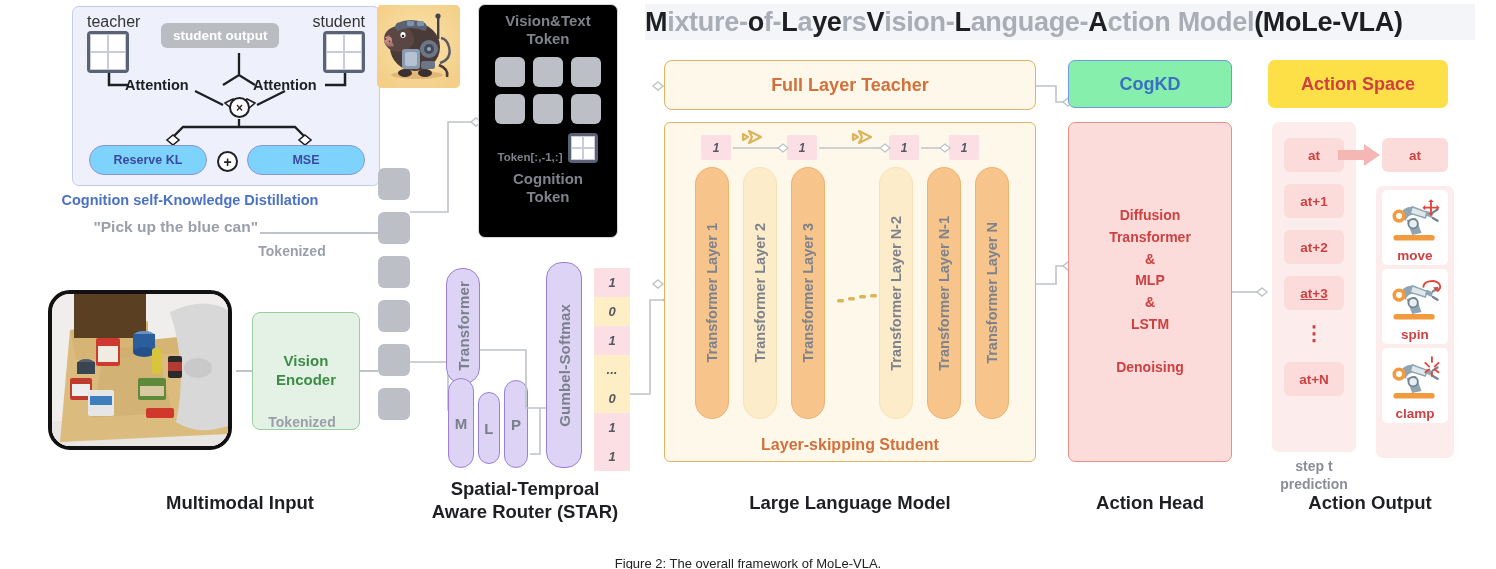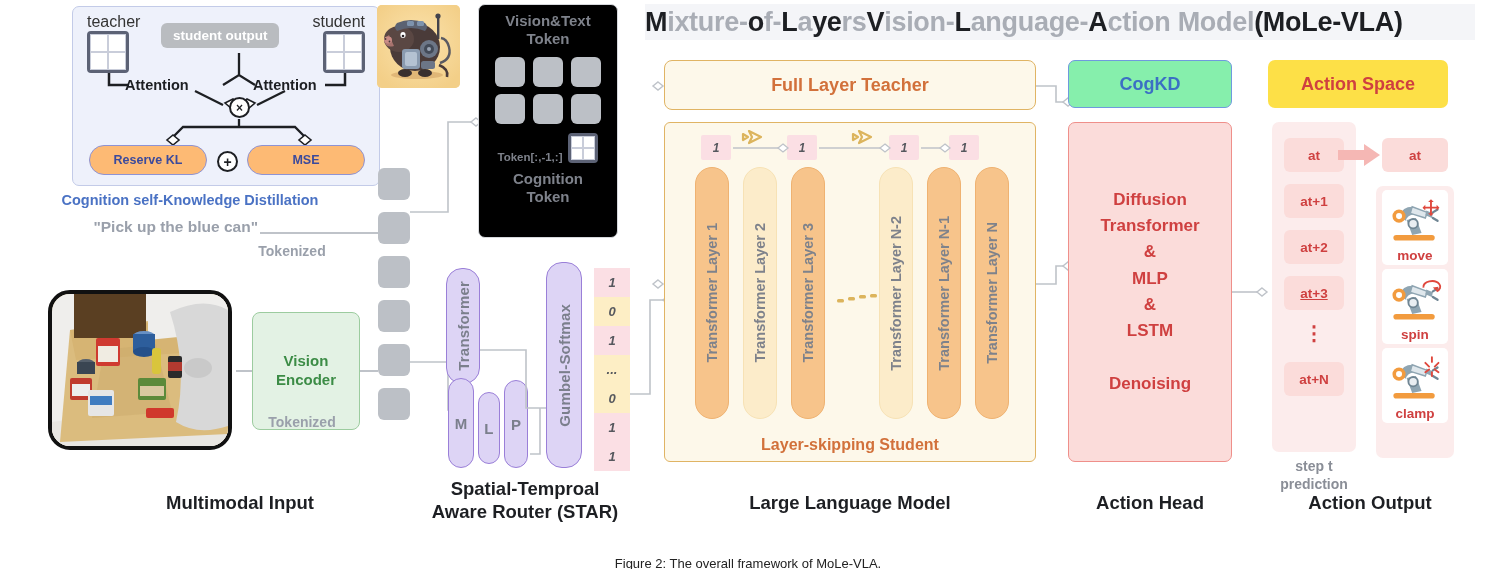--- a/index.html
+++ b/index.html
@@ -27,21 +27,21 @@
     background:#b9bcc0; color:#fff; font-weight:bold; font-size:13.5px;
     border-radius:6px; padding:5px 12px; white-space:nowrap;
   }
   .attn-label{ font-size:14.5px; font-weight:bold; color:#1d1f23; }
   .op-circle{
     border:2px solid #1d1f23; border-radius:50%; background:#fff;
     display:flex; align-items:center; justify-content:center;
     font-size:12px; font-weight:bold; color:#1d1f23;
   }
   .kd-pill{
-    background:#fdba74; border:1.6px solid #8e93d4; border-radius:15px;
+    background:#7dd3fc; border:1.6px solid #8e93d4; border-radius:15px;
     color:#3b4a9c; font-weight:bold; font-size:12.5px;
     display:flex; align-items:center; justify-content:center;
   }
   #kd-caption{
     left:0px; top:192px; width:380px; text-align:center;
     font-size:14.5px; font-weight:bold; color:#4a72c4;
   }
   #prompt-text{
     left:8px; top:218px; width:250px; text-align:right;
     font-size:15.5px; font-weight:bold; color:#9aa0ab;
@@ -153,21 +153,21 @@
     left:1068px; top:60px; width:164px; height:48px;
     background:#86efac; border:1.5px solid #6f9ade; border-radius:7px;
     display:flex; align-items:center; justify-content:center;
     color:#3b6fc4; font-weight:bold; font-size:18px;
   }
   #action-head{
     left:1068px; top:122px; width:164px; height:340px;
     background:#fbdcda; border:1.2px solid #ef8f8a; border-radius:7px;
     display:flex; align-items:center; justify-content:center;
     text-align:center; color:#cf4040; font-weight:bold;
-    font-size:17px; line-height:1.55;
+    font-size:14px; line-height:1.55;
   }
 
   
   #action-space{
     left:1268px; top:60px; width:180px; height:48px;
     background:#fde047; border-radius:7px;
     display:flex; align-items:center; justify-content:center;
     color:#cf4040; font-weight:bold; font-size:18px;
   }
   #steps-col{

